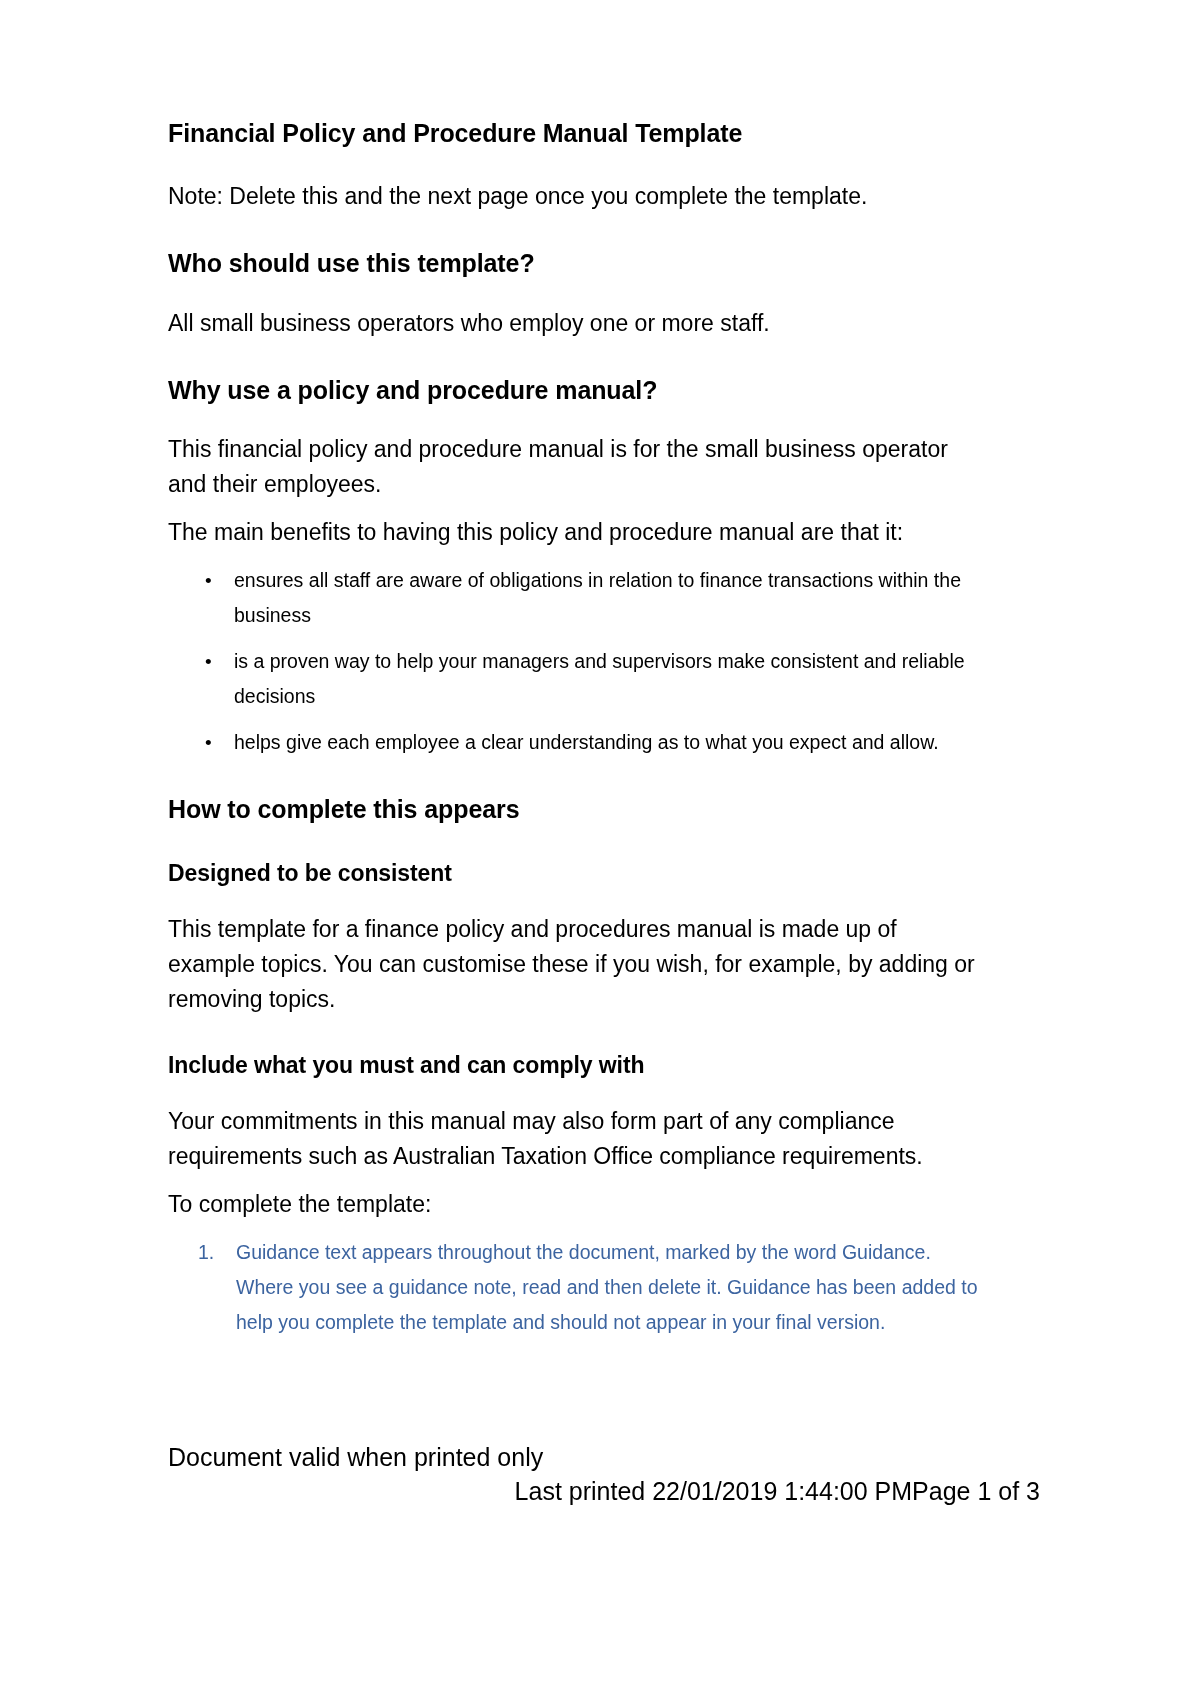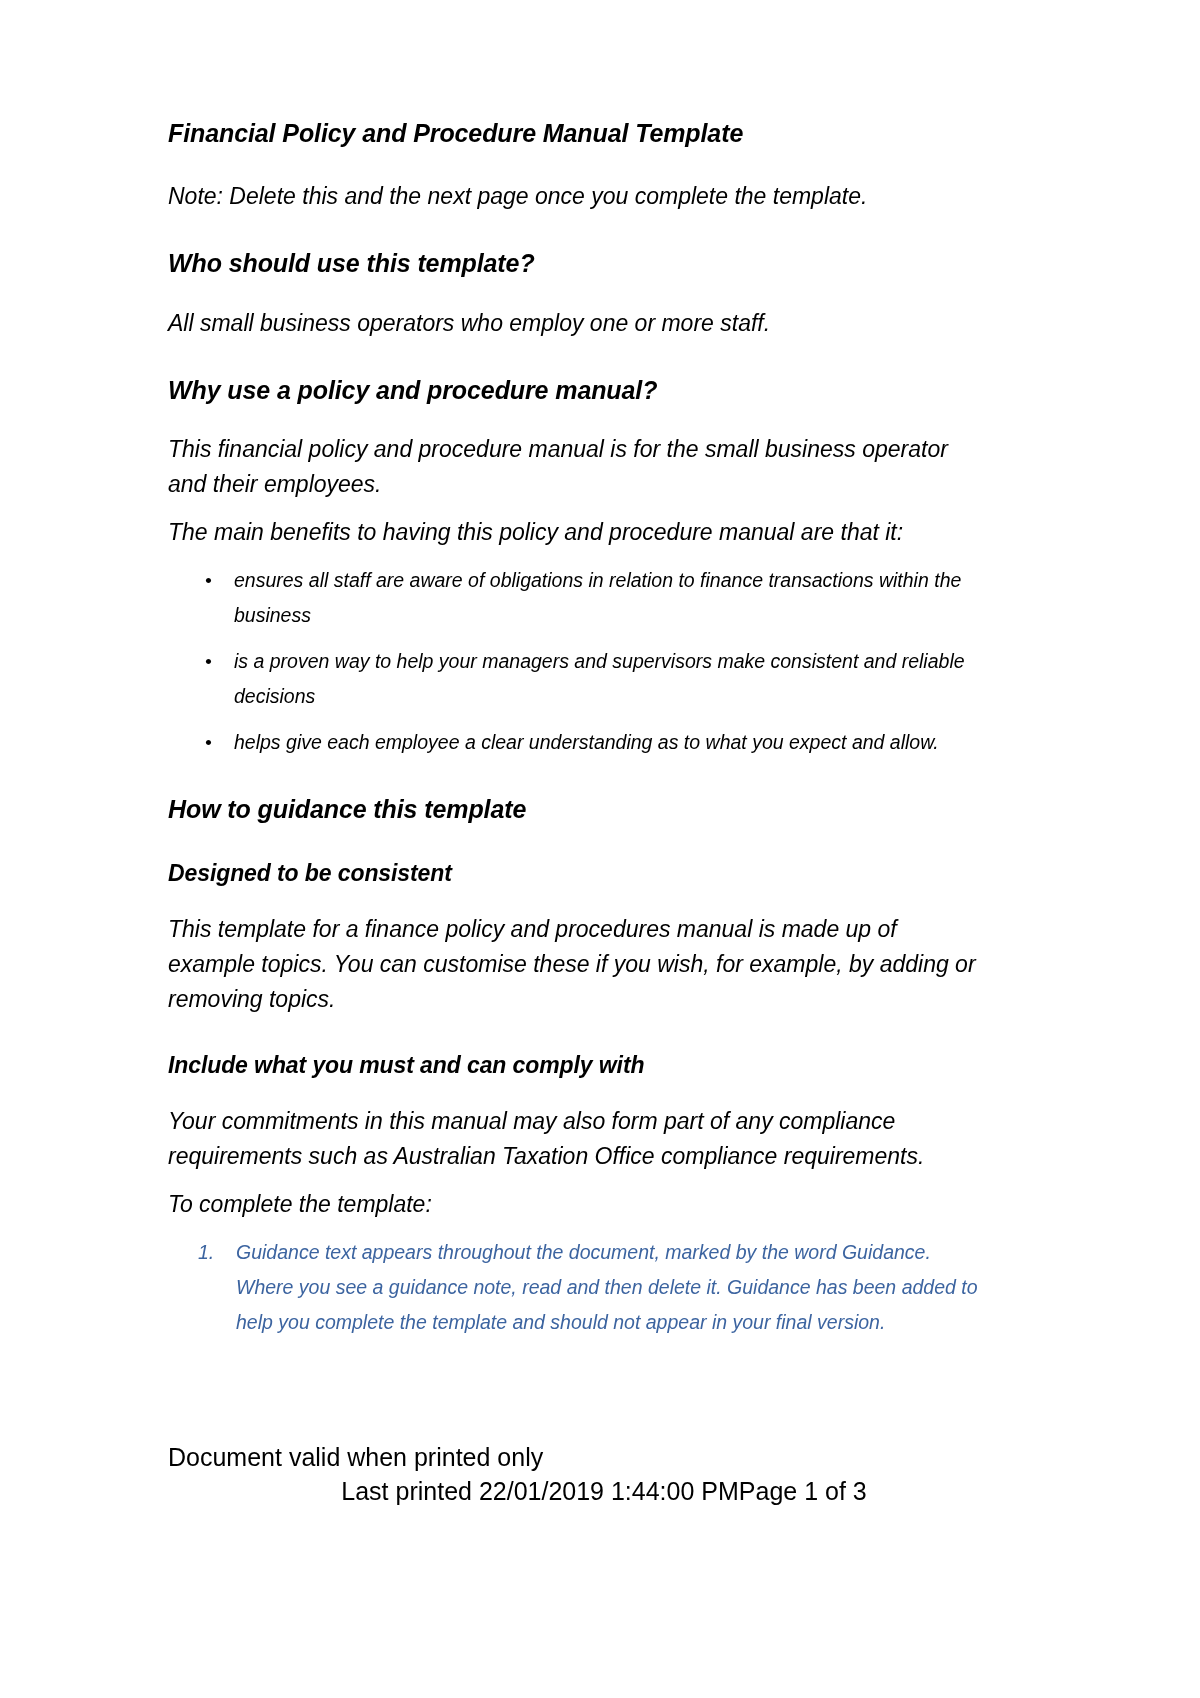--- a/index.html
+++ b/index.html
@@ -16,21 +16,20 @@
     font-family: "Liberation Sans", "DejaVu Sans", sans-serif;
     font-stretch: condensed;
     color: #000000;
     overflow: hidden;
   }
   .content {
     position: absolute;
     left: 168px;
     top: 118px;
     width: 816px;
-    font-style: italic;
   }
   h1.doc-title {
     font-size: 25px;
     font-weight: bold;
     line-height: 1.25;
     margin: 0 0 30px 0;
     letter-spacing: -0.1px;
   }
   h2.heading {
     font-size: 25px;
@@ -99,21 +98,21 @@
     position: absolute;
     left: 168px;
     top: 1440px;
     width: 872px;
     font-size: 25px;
     line-height: 34px;
     color: #000000;
   }
   .footer-row {
     display: flex;
-    justify-content: center;
+    justify-content: flex-end;
     align-items: baseline;
     width: 100%;
   }
   .footer-line {
     margin: 0;
   }
 </style>
 </head>
 <body>
 
@@ -132,21 +131,21 @@
     <p class="body">This financial policy and procedure manual is for the small business operator and their employees.</p>
     <p class="body">The main benefits to having this policy and procedure manual are that it:</p>
 
     <ul class="bullets">
       <li>ensures all staff are aware of obligations in relation to finance transactions within the business</li>
       <li>is a proven way to help your managers and supervisors make consistent and reliable decisions</li>
       <li>helps give each employee a clear understanding as to what you expect and allow.</li>
     </ul>
 
 
-    <h2 class="heading">How to guidance this template</h2>
+    <h2 class="heading">How to complete this appears</h2>
 
     <h3 class="heading-sm">Designed to be consistent</h3>
     <p class="body">This template for a finance policy and procedures manual is made up of example topics. You can customise these if you wish, for example, by adding or removing topics.</p>
 
     <h3 class="heading-sm">Include what you must and can comply with</h3>
     <p class="body">Your commitments in this manual may also form part of any compliance requirements such as Australian Taxation Office compliance requirements.</p>
     <p class="body">To complete the template:</p>
 
     <ol class="guidance">
       <li>Guidance text appears throughout the document, marked by the word Guidance. Where you see a guidance note, read and then delete it. Guidance has been added to help you complete the template and should not appear in your final version.</li>

